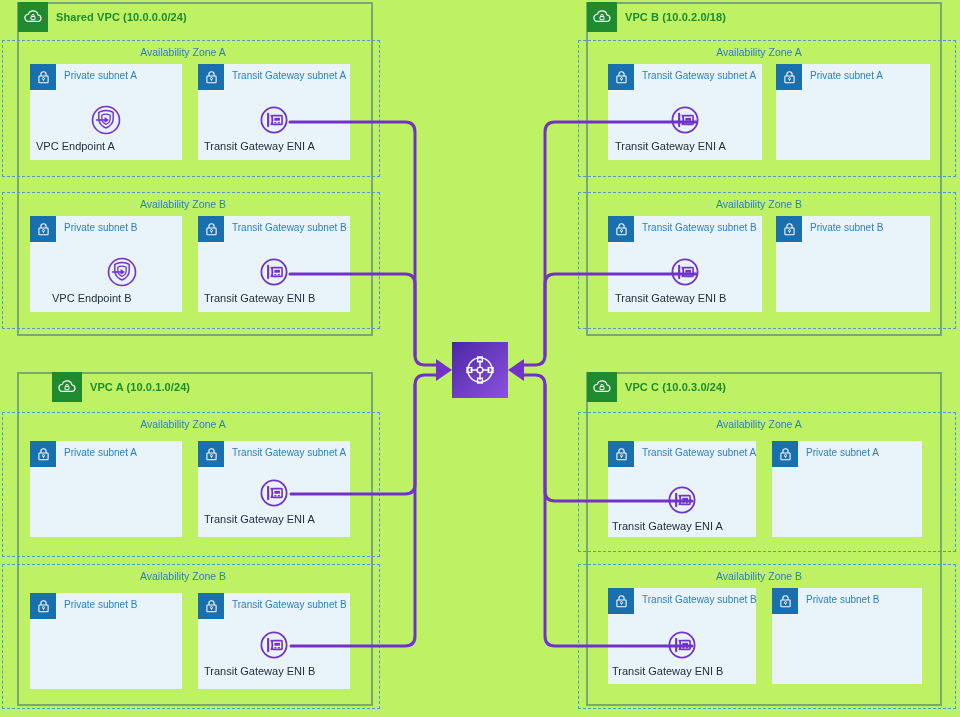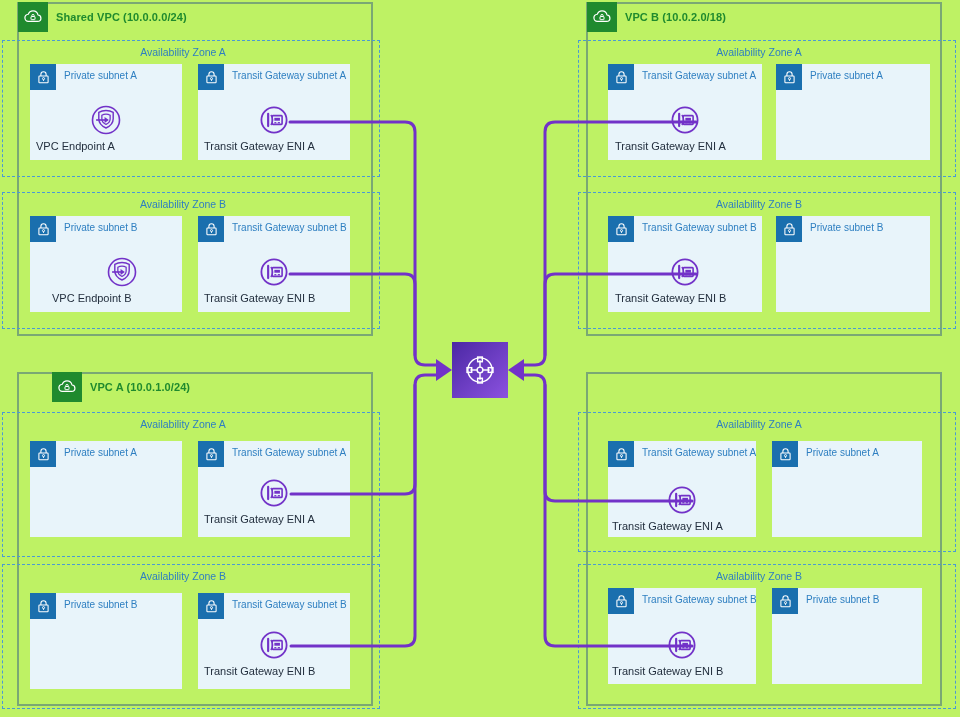--- a/index.html
+++ b/index.html
@@ -491,20 +491,30 @@
         <rect x="18" y="15.2" width="11" height="9.6" rx="0.8" fill="none" stroke="#7232c8" stroke-width="1.8"></rect>
         <rect x="20.4" y="17.6" width="6.2" height="3.2" fill="#7232c8"></rect>
         <line x1="20.4" y1="23" x2="22.6" y2="23" stroke="#7232c8" stroke-width="1.4"></line>
         <line x1="24.2" y1="23" x2="26.6" y2="23" stroke="#7232c8" stroke-width="1.4"></line>
       </svg>
     </span>
     <span class="node-label">Transit Gateway ENI B</span>
   </div>
 
   <div class="vpc-box" style="left:586px; top:372px; width:356px; height:334px;"></div>
+  <div class="vpc-header" style="left:587px; top:372px;">
+    <div class="vpc-badge">
+      <svg width="20" height="20" viewBox="0 0 24 24" aria-hidden="true">
+        <path d="M6.2 17.2h11.3c2.3 0 4-1.7 4-3.8 0-2-1.5-3.6-3.5-3.8-.5-2.9-3-5-6-5-2.6 0-4.9 1.7-5.7 4.1C3.9 9.1 2.3 10.8 2.3 13c0 2.3 1.8 4.2 3.9 4.2z" fill="none" stroke="#ffffff" stroke-width="1.5" stroke-linejoin="round"></path>
+        <rect x="9.6" y="11.4" width="4.8" height="3.8" rx="0.6" fill="none" stroke="#ffffff" stroke-width="1.2"></rect>
+        <path d="M10.6 11.4v-1.1a1.4 1.4 0 0 1 2.8 0v1.1" fill="none" stroke="#ffffff" stroke-width="1.2"></path>
+      </svg>
+    </div>
+    <span class="vpc-title">VPC C (10.0.3.0/24)</span>
+  </div>
 
   <div class="az-box" style="left:578px; top:412px; width:378px; height:140px;">
     <span class="az-label">Availability Zone A</span>
   </div>
   <div class="subnet" style="left:608px; top:441px; width:148px; height:96px;">
     <div class="subnet-badge">
       <svg width="17" height="17" viewBox="0 0 24 24" aria-hidden="true">
         <rect x="5.5" y="10" width="13" height="9.5" rx="1" fill="none" stroke="#ffffff" stroke-width="1.5"></rect>
         <path d="M8.3 10V7.6a3.7 3.7 0 0 1 7.4 0V10" fill="none" stroke="#ffffff" stroke-width="1.5"></path>
         <circle cx="12" cy="13.6" r="1.5" fill="none" stroke="#ffffff" stroke-width="1.3"></circle>

